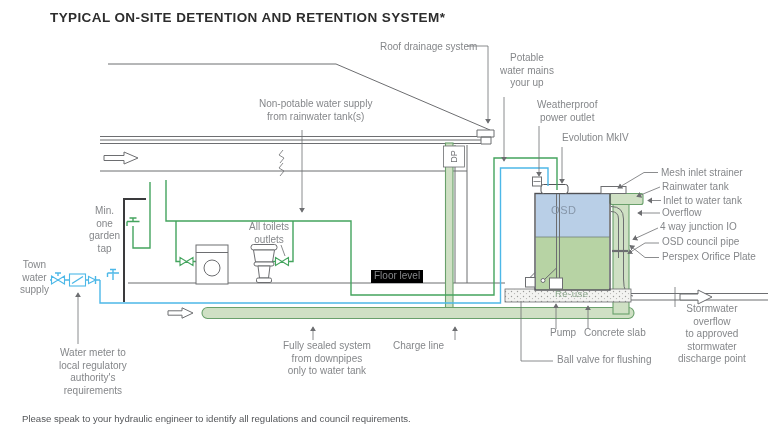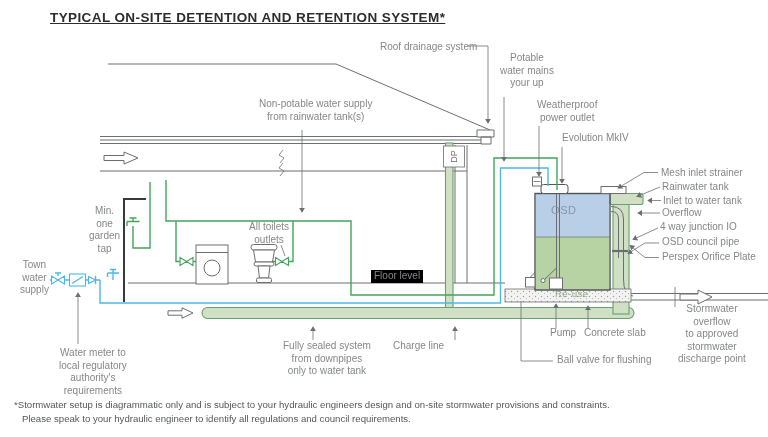--- a/index.html
+++ b/index.html
@@ -2,21 +2,21 @@
 <html style="--pipe-green: #44a45e; --pipe-green-fill: #cfe0c4; --pipe-green-stroke: #69a06b; --water-blue: #4db8e8; --tank-osd-blue: #b9cfe7; --tank-reuse-green: #b7d3a4; --line-gray: #6d6e71; --wall-dark: #3a3a3c; --label-gray: #85878a; --title-dark: #2d2d2d;"><head>
 <meta charset="utf-8">
 <style>
   html,body{margin:0;padding:0;background:#fff;}
   #stage{position:relative;width:768px;height:437px;background:#fff;overflow:hidden;
          font-family:"Liberation Sans",sans-serif;}
   #stage svg{position:absolute;left:0;top:0;}
   .lbl{position:absolute;font-size:10px;line-height:12.6px;color:var(--label-gray,#85878a);
        white-space:pre-line;pointer-events:none;text-align:center;}
   .title{position:absolute;font-size:13.5px;font-weight:700;letter-spacing:.4px;
-         color:var(--title-dark,#2d2d2d);text-decoration:underline;}
+         color:var(--title-dark,#2d2d2d);}
   .foot{position:absolute;font-size:9.6px;color:#55575a;white-space:pre;}
   .tanktext-osd{position:absolute;font-size:11px;letter-spacing:.6px;color:#8696a9;}
   .tanktext-reuse{position:absolute;font-size:9.8px;letter-spacing:.3px;color:#8aa68b;margin-top:32px;}
   .dpbox{position:absolute;left:443px;top:146px;width:21px;height:21px;display:flex;
          align-items:center;justify-content:center;transform:rotate(-90deg);
          font-size:9px;color:#6d6e71;}
   .masked{background:#000000;padding:0 3px;}
   
   .g1{stroke:var(--line-gray,#6d6e71);stroke-width:1;fill:none;}
   .thin{stroke:var(--line-gray,#6d6e71);stroke-width:.8;fill:none;}
@@ -215,16 +215,15 @@
 supply</div>
 <div class="lbl" style="left:59px;top:347px;">Water meter to
 local regulatory
 authority's
 requirements</div>
 
 <div class="tanktext-osd" style="left:551px;top:204px;">OSD</div>
 <div class="tanktext-reuse" style="left:555px;top:256px;">Re-use</div>
 <div class="dpbox">DP</div>
 
-<div class="foot" style="left:14px;top:399px;">*Stormwater setup is diagrammatic only and is subject to your hydraulic engineers design and on-site stormwater provisions and constraints.</div>
 <div class="foot" style="left:22px;top:413px;">Please speak to your hydraulic engineer to identify all regulations and council requirements.</div>
 
 </div>
 
 </body></html>

